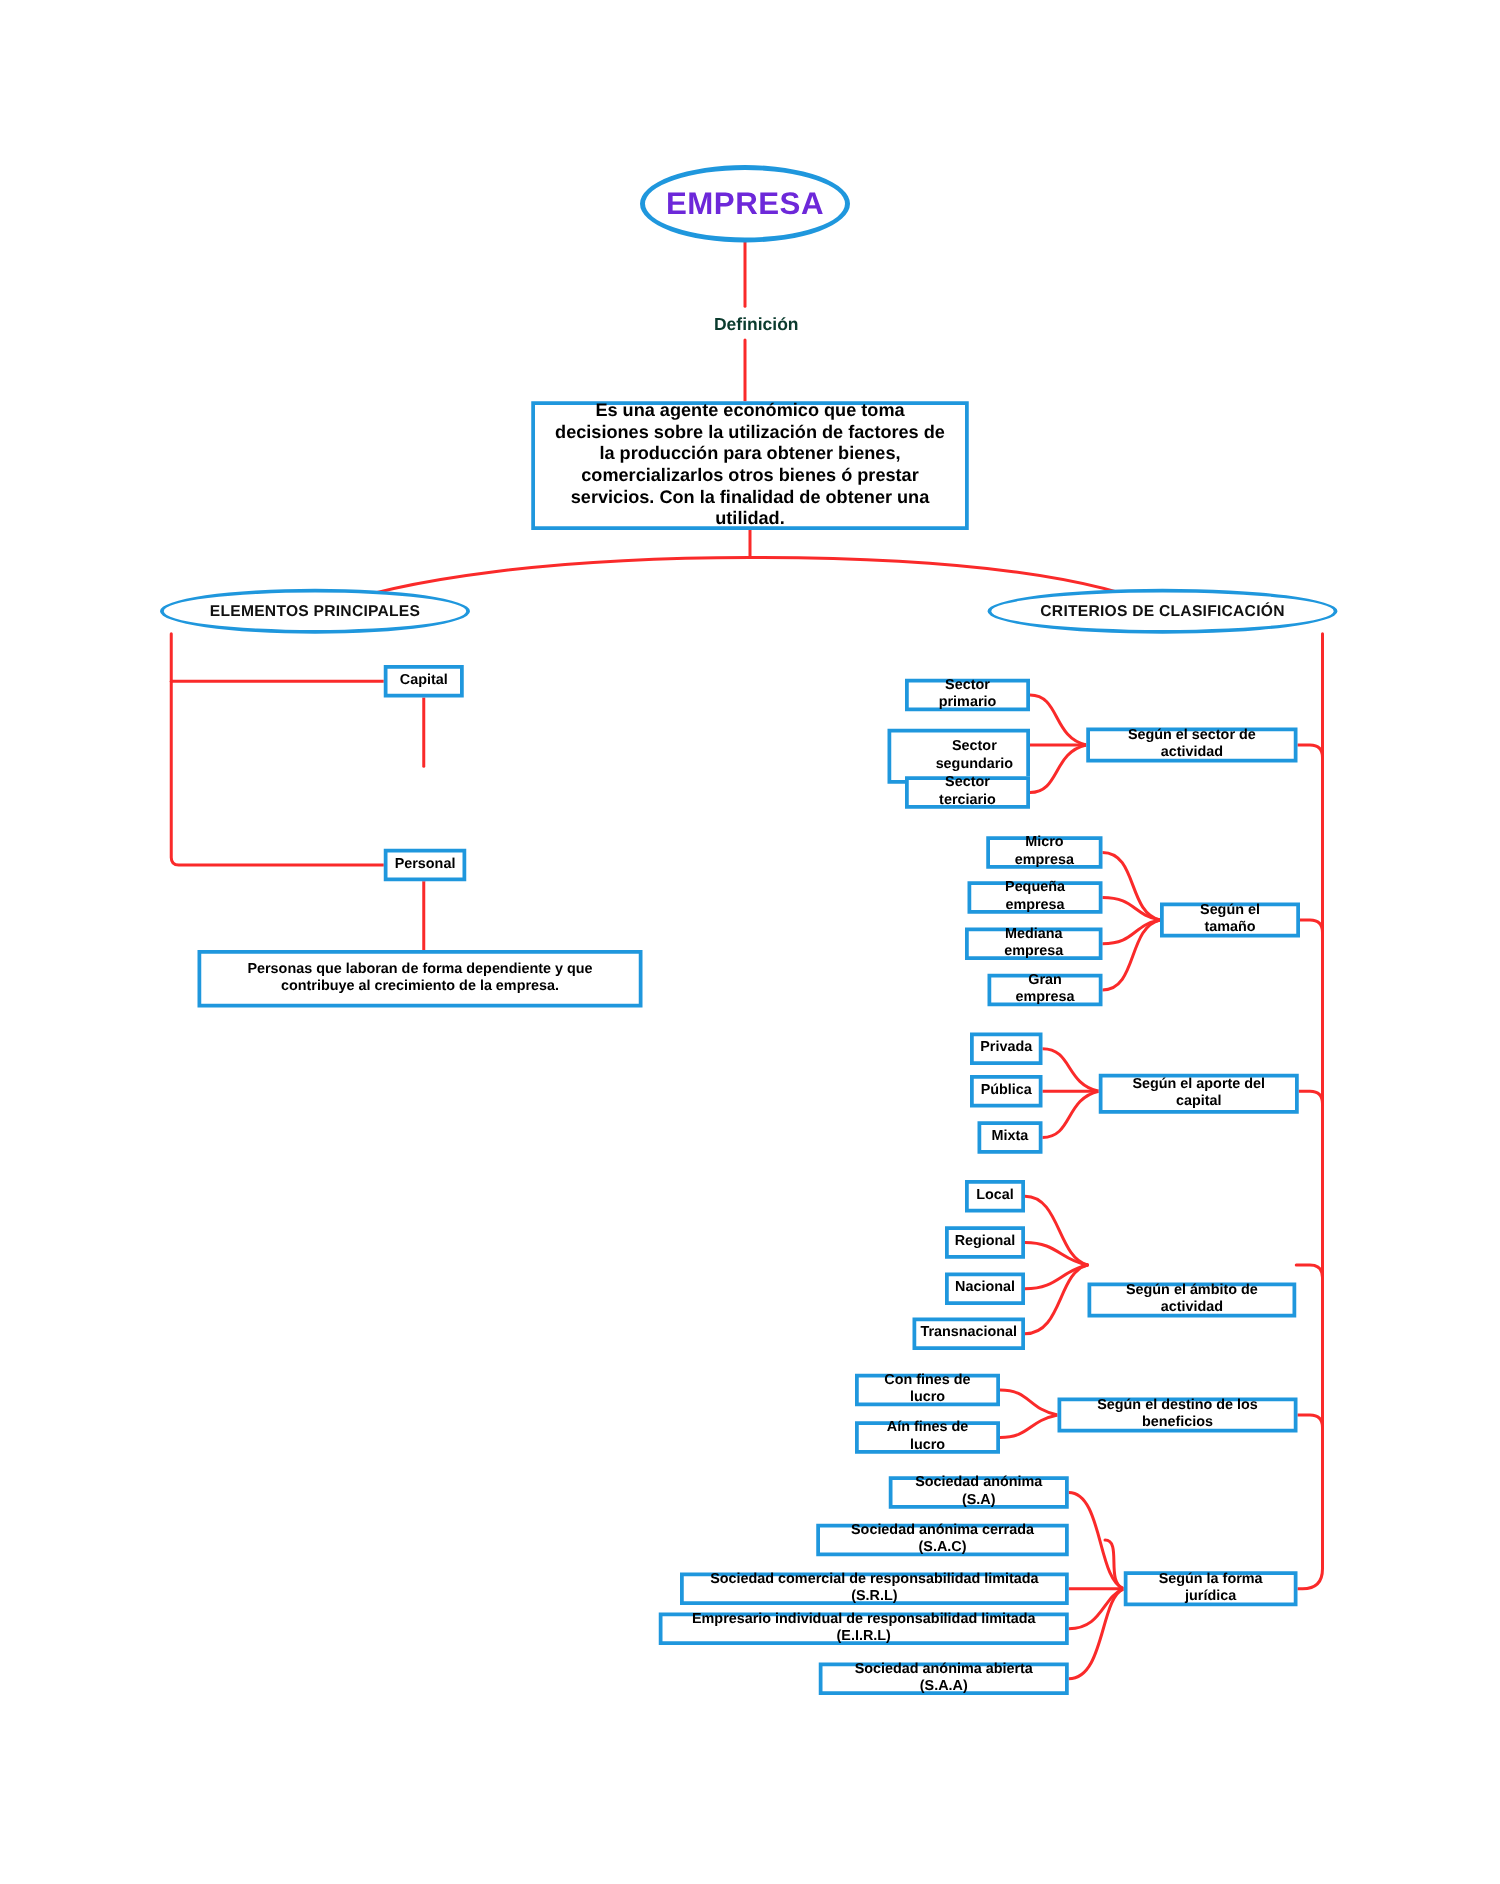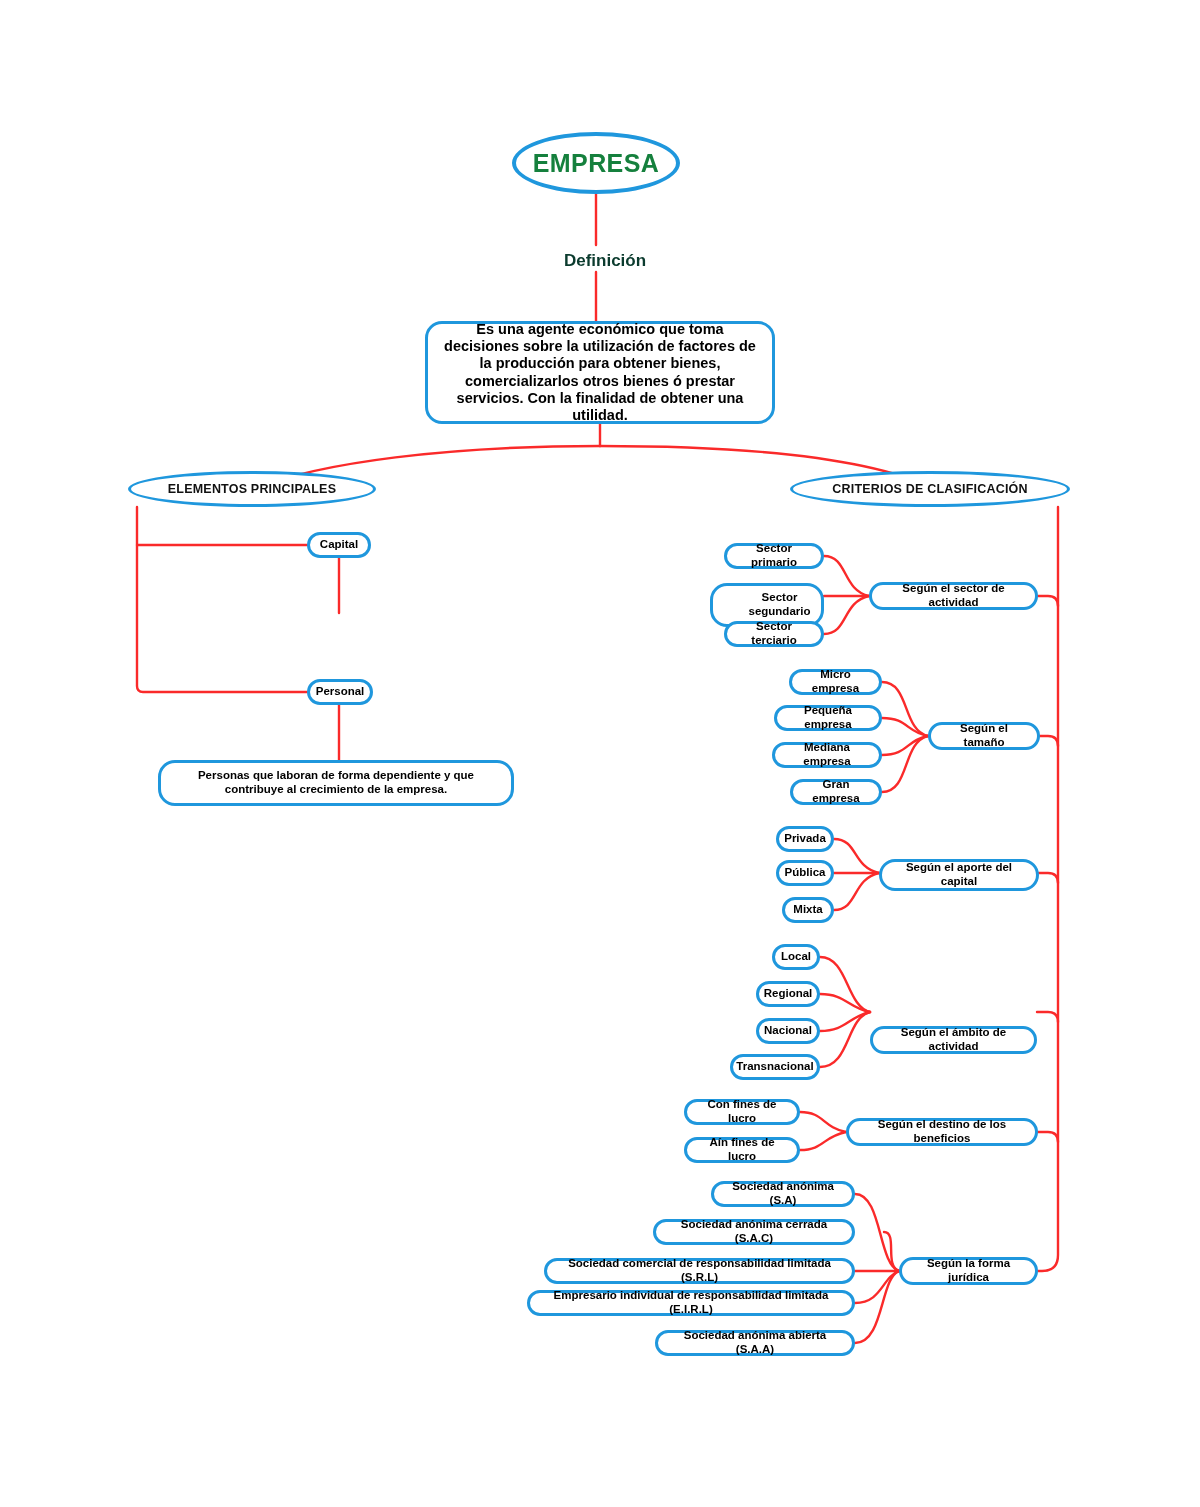--- a/index.html
+++ b/index.html
@@ -24,21 +24,21 @@
     top: 0;
     width: 1200px;
     height: 1507px;
     pointer-events: none;
   }
   .node {
     position: absolute;
     box-sizing: border-box;
     background: #ffffff;
     border: 3px solid #1f97dd;
-    border-radius: 17px;
+    border-radius: 0;
     color: #000000;
     font-weight: bold;
     display: flex;
     align-items: center;
     justify-content: center;
     text-align: center;
     line-height: 1.18;
     z-index: 4;
   }
   .ellipse {
@@ -53,40 +53,40 @@
     text-align: center;
     z-index: 4;
   }
   #root-node {
     left: 512px;
     top: 132px;
     width: 168px;
     height: 62px;
     font-size: 25px;
     font-weight: bold;
-    color: #15803d;
+    color: #6d28d9;
     letter-spacing: 0.4px;
   }
   .branch-ellipse {
     height: 36px;
     border-width: 3px;
     font-size: 12.5px;
     font-weight: bold;
     color: #111111;
     letter-spacing: 0.2px;
   }
   #branch-elementos { left: 128px; top: 471px; width: 248px; }
   #branch-criterios { left: 790px; top: 471px; width: 280px; }
   #definicion-label {
     position: absolute;
     left: 535px;
     top: 251px;
     width: 140px;
     text-align: center;
-    font-size: 17px;
+    font-size: 14px;
     font-weight: bold;
     color: #0b3b2e;
     z-index: 4;
   }
   #definition-node {
     left: 425px;
     top: 321px;
     width: 350px;
     height: 103px;
     font-size: 14.5px;

